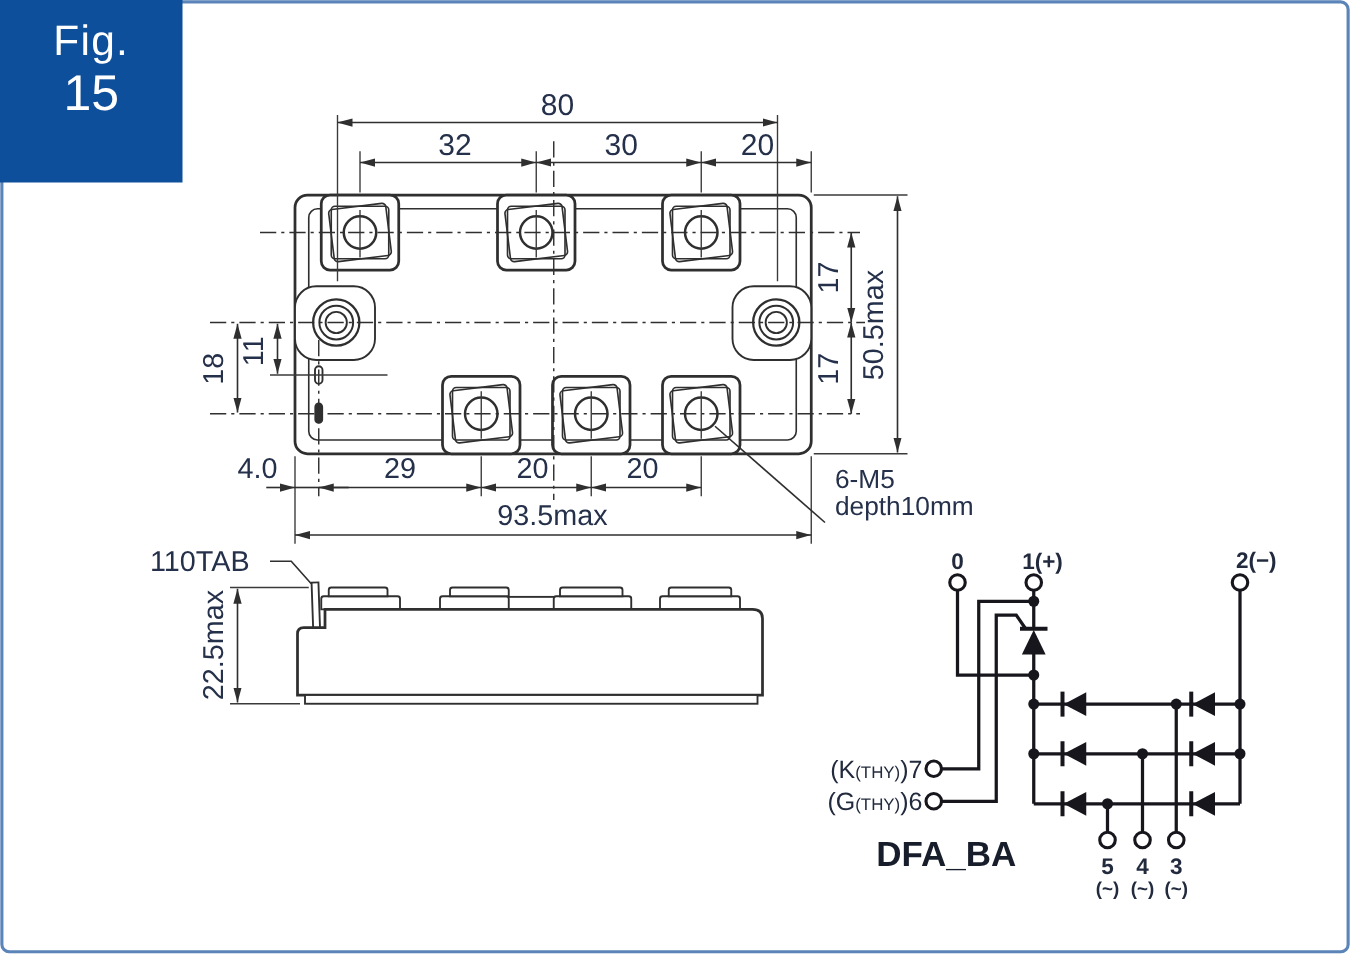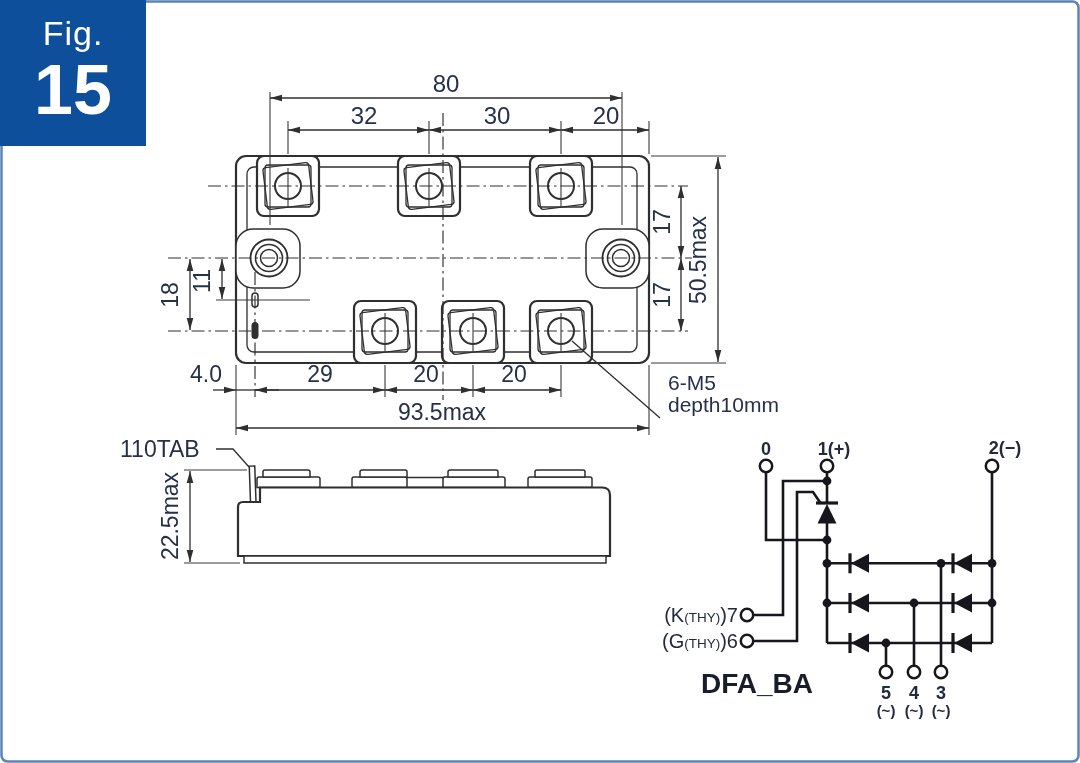--- a/index.html
+++ b/index.html
@@ -7,21 +7,21 @@
     position:relative;width:1080px;height:763px;background:#ffffff;
     font-family:"Liberation Sans", sans-serif;overflow:hidden;
   }
   #drawing{position:absolute;left:0;top:0;}
   
   #fig-badge{
     position:absolute;left:0;top:0;width:146px;height:146px;
     background:#0e4f9b;color:#ffffff;text-align:center;z-index:5;
   }
   #fig-badge .fig-word{display:block;margin-top:14px;font-size:34px;font-weight:500;letter-spacing:1px;}
-  #fig-badge .fig-num{display:block;margin-top:2px;font-size:70px;font-weight:700;line-height:1;}
+  #fig-badge .fig-num{display:block;margin-top:2px;font-size:40px;font-weight:400;line-height:1;}
   
   .outline{fill:#ffffff;stroke:#2f2f2f;stroke-width:2.2;}
   .outline-thin{fill:#ffffff;stroke:#2f2f2f;stroke-width:1.5;}
   .inner{fill:none;stroke:#2f2f2f;stroke-width:1.3;}
   .ext{stroke:#3a3a3a;stroke-width:1.1;fill:none;}
   .dim{stroke:#2f2f2f;stroke-width:1.3;fill:none;}
   .cl{stroke:#2f2f2f;stroke-width:1.15;fill:none;stroke-dasharray:13 4 2.5 4;}
   .dimtext{fill:#25304a;font-size:23px;}
   .dimtext-lg{fill:#25304a;font-size:24px;}
   .note{fill:#25304a;font-size:21px;}

